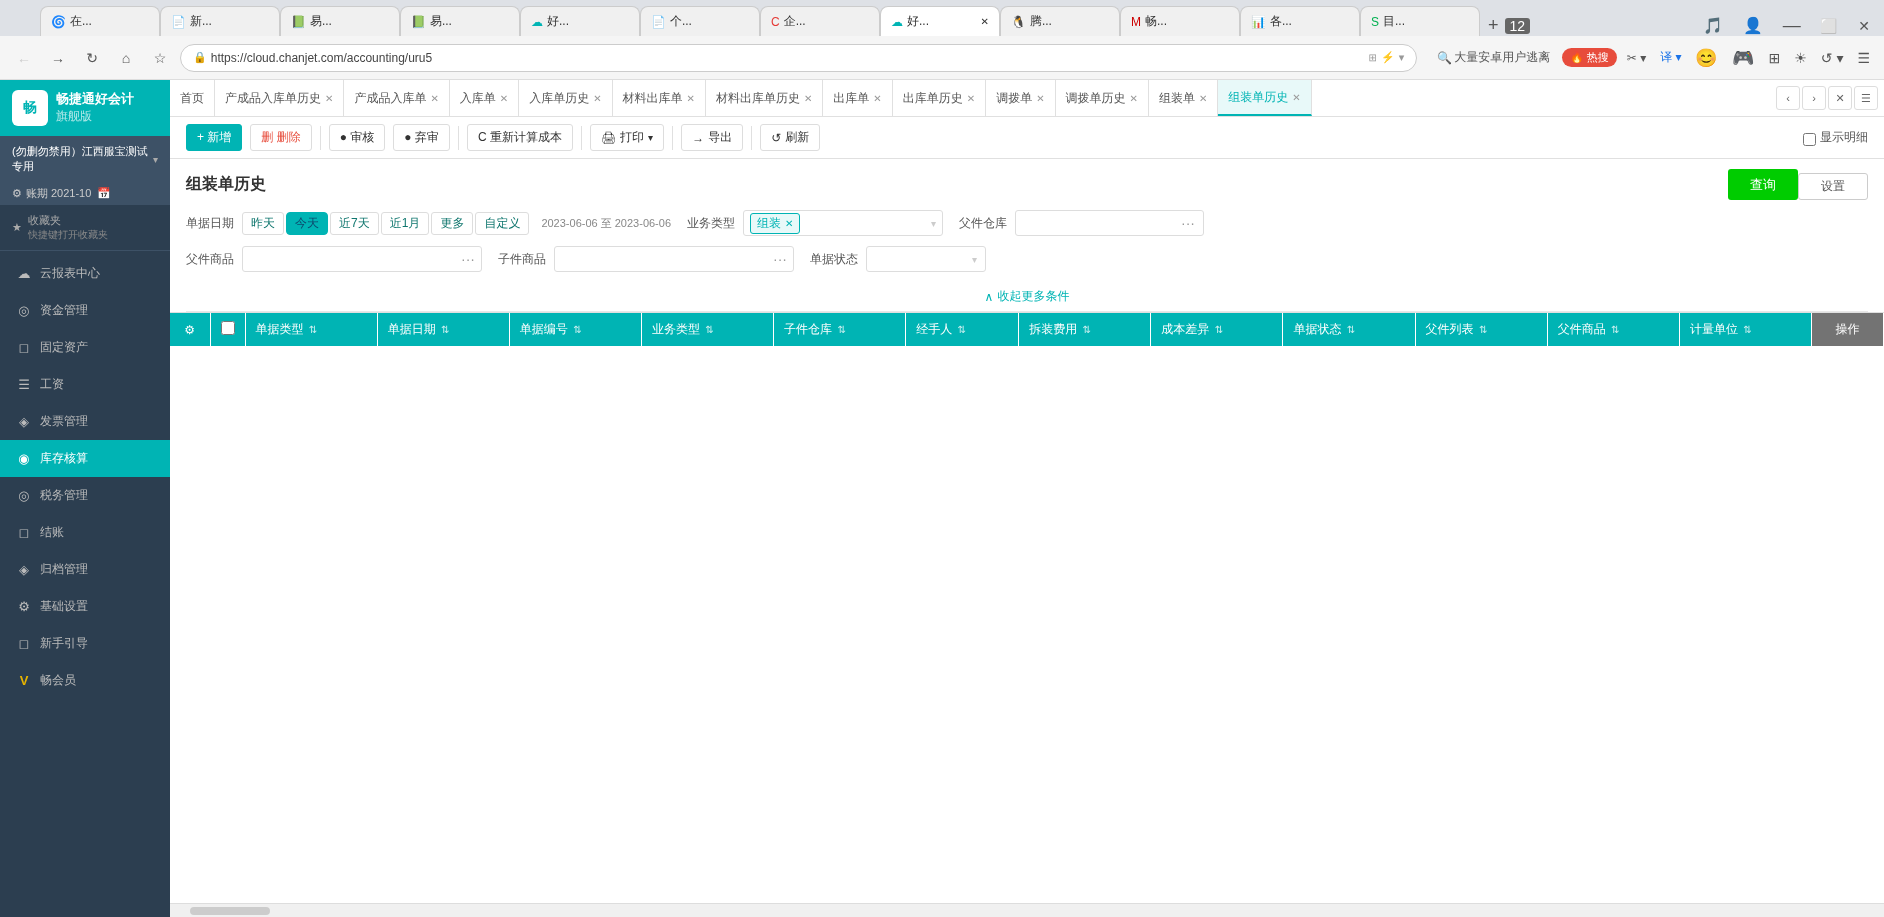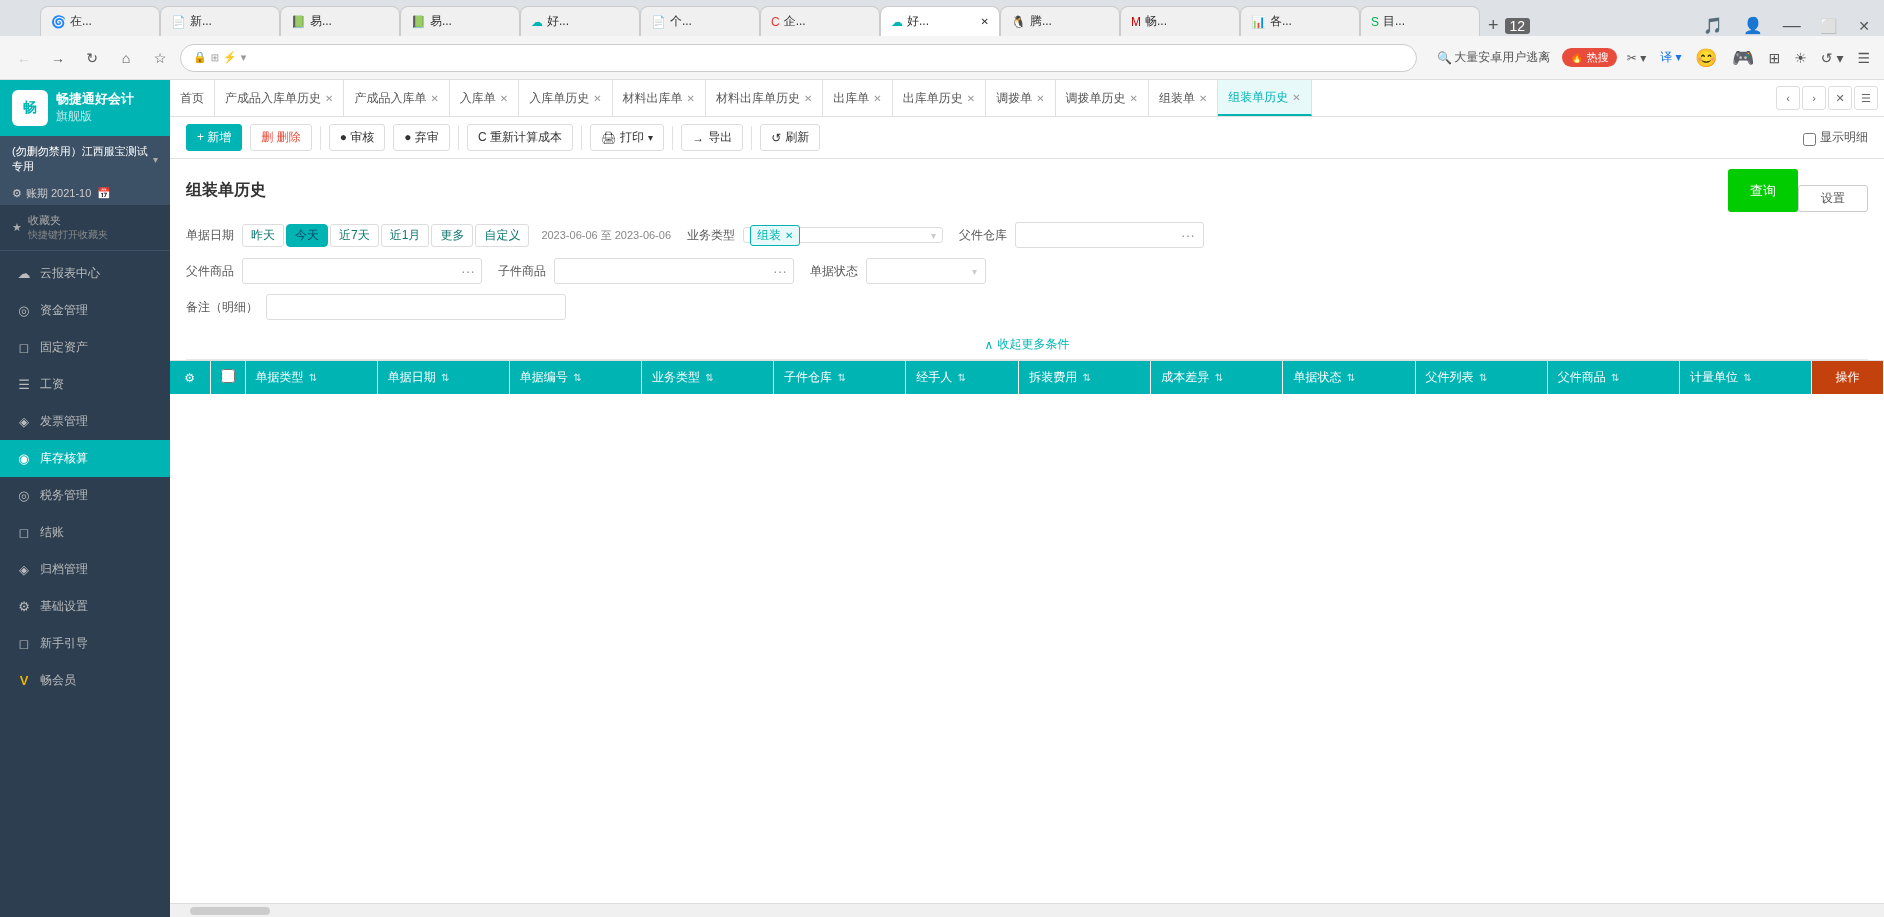--- a/index.html
+++ b/index.html
@@ -75,26 +75,26 @@
     .filter-tag .tag-x { cursor: pointer; font-size: 10px; }
     .collapse-btn { display: flex; align-items: center; gap: 4px; color: #00b4b4; cursor: pointer; font-size: 12px; justify-content: center; padding: 6px 0 2px; }
 
     
     .table-wrap { flex: 1; overflow: auto; background: #fff; margin: 0; }
     .data-table { width: 100%; border-collapse: collapse; font-size: 12px; }
     .data-table th { background: #00b4b4; color: #fff; padding: 8px 10px; text-align: left; white-space: nowrap; border-right: 1px solid rgba(255,255,255,0.2); position: sticky; top: 0; z-index: 1; font-weight: normal; }
     .data-table th .sort-icon { font-size: 10px; margin-left: 2px; opacity: 0.8; }
     .data-table th.settings-col { width: 40px; text-align: center; padding: 8px 6px; }
     .data-table th.check-col { width: 32px; text-align: center; }
-    .data-table th.action-col { background: #c2410c; text-align: center; }
+    .data-table th.action-col { background: #737373; text-align: center; }
     .th-checkbox { width: 14px; height: 14px; cursor: pointer; }
 
     
     .query-btn { background: #00cc00; color: #fff; border: none; border-radius: 3px; padding: 6px 20px; font-size: 13px; cursor: pointer; display: block; width: 70px; }
-    .set-btn { background: #fff; color: #555; border: 1px solid #ccc; border-radius: 3px; padding: 4px 16px; font-size: 12px; cursor: pointer; display: block; width: 70px; margin-top: 16px; }
+    .set-btn { background: #fff; color: #555; border: 1px solid #ccc; border-radius: 3px; padding: 4px 16px; font-size: 12px; cursor: pointer; display: block; width: 70px; margin-top: 4px; }
 
     .scrollbar-area { height: 14px; background: #f0f0f0; border-top: 1px solid #ddd; display: flex; align-items: center; }
     .scrollbar-thumb { height: 8px; width: 80px; background: #ccc; border-radius: 4px; margin-left: 20px; cursor: pointer; }
   </style>
 </head>
 <body>
 
 <div class="browser-chrome">
 
   <div class="browser-tabs">
@@ -161,20 +161,21 @@
   </div>
 
   <div class="browser-nav">
     <button class="nav-btn disabled">←</button>
     <button class="nav-btn">→</button>
     <button class="nav-btn">↻</button>
     <button class="nav-btn">⌂</button>
     <button class="nav-btn">☆</button>
     <div class="address-bar">
       <span class="lock-icon">🔒</span>
+      <span class="address-text">https://cloud.chanjet.com/accounting/uru5</span>
       <span style="font-size:10px;color:#999;">⊞</span>
       <span style="font-size:11px;color:#f57c00;">⚡</span>
       <span style="font-size:11px;color:#999;">▾</span>
     </div>
     <div class="browser-actions">
       <span style="padding:0 6px;font-size:12px;cursor:pointer;color:#555;display:flex;align-items:center;gap:2px;">
         <span>🔍</span>
         <span>大量安卓用户逃离</span>
       </span>
       <span style="background:#e74c3c;color:#fff;padding:2px 8px;border-radius:10px;font-size:11px;cursor:pointer;display:flex;align-items:center;gap:3px;">
@@ -385,21 +386,21 @@
               <button class="date-btn active">今天</button>
               <button class="date-btn">近7天</button>
               <button class="date-btn">近1月</button>
               <button class="date-btn">更多</button>
               <button class="date-btn">自定义</button>
             </div>
             <span class="date-range">2023-06-06 至 2023-06-06</span>
           </div>
           <div class="filter-item">
             <span class="filter-label">业务类型</span>
-            <div style="display:flex;align-items:center;border:1px solid #ddd;border-radius:3px;background:#fff;height:16px;padding:0 6px;min-width:200px;gap:4px;">
+            <div style="display:flex;align-items:center;border:1px solid #ddd;border-radius:3px;background:#fff;height:26px;padding:0 6px;min-width:200px;gap:4px;">
               <span class="filter-tag">
                 <span>组装</span>
                 <span class="tag-x">✕</span>
               </span>
               <span style="flex:1;"></span>
               <span style="color:#ccc;font-size:10px;">▾</span>
             </div>
           </div>
           <div class="filter-item">
             <span class="filter-label">父件仓库</span>
@@ -427,28 +428,20 @@
           </div>
           <div class="filter-item">
             <span class="filter-label">单据状态</span>
             <div style="display:flex;align-items:center;border:1px solid #ddd;border-radius:3px;background:#fff;height:26px;padding:0 8px;min-width:120px;gap:2px;cursor:pointer;">
               <span style="flex:1;font-size:12px;color:#999;"></span>
               <span style="color:#ccc;font-size:10px;">▾</span>
             </div>
           </div>
         </div>
 
-        <div class="filter-row">
-          <div class="filter-item">
-            <span class="filter-label">备注（明细）</span>
-            <div style="display:flex;align-items:center;border:1px solid #ddd;border-radius:3px;background:#fff;height:26px;padding:0 6px;min-width:300px;">
-              <input type="text" style="border: none; outline: none; font-size: 12px; width: 100%; background: transparent;">
-            </div>
-          </div>
-        </div>
 
         <div class="collapse-btn">
           <span>∧</span>
           <span>收起更多条件</span>
         </div>
       </div>
     </div>
 
     <div class="table-wrap">
       <table class="data-table">

